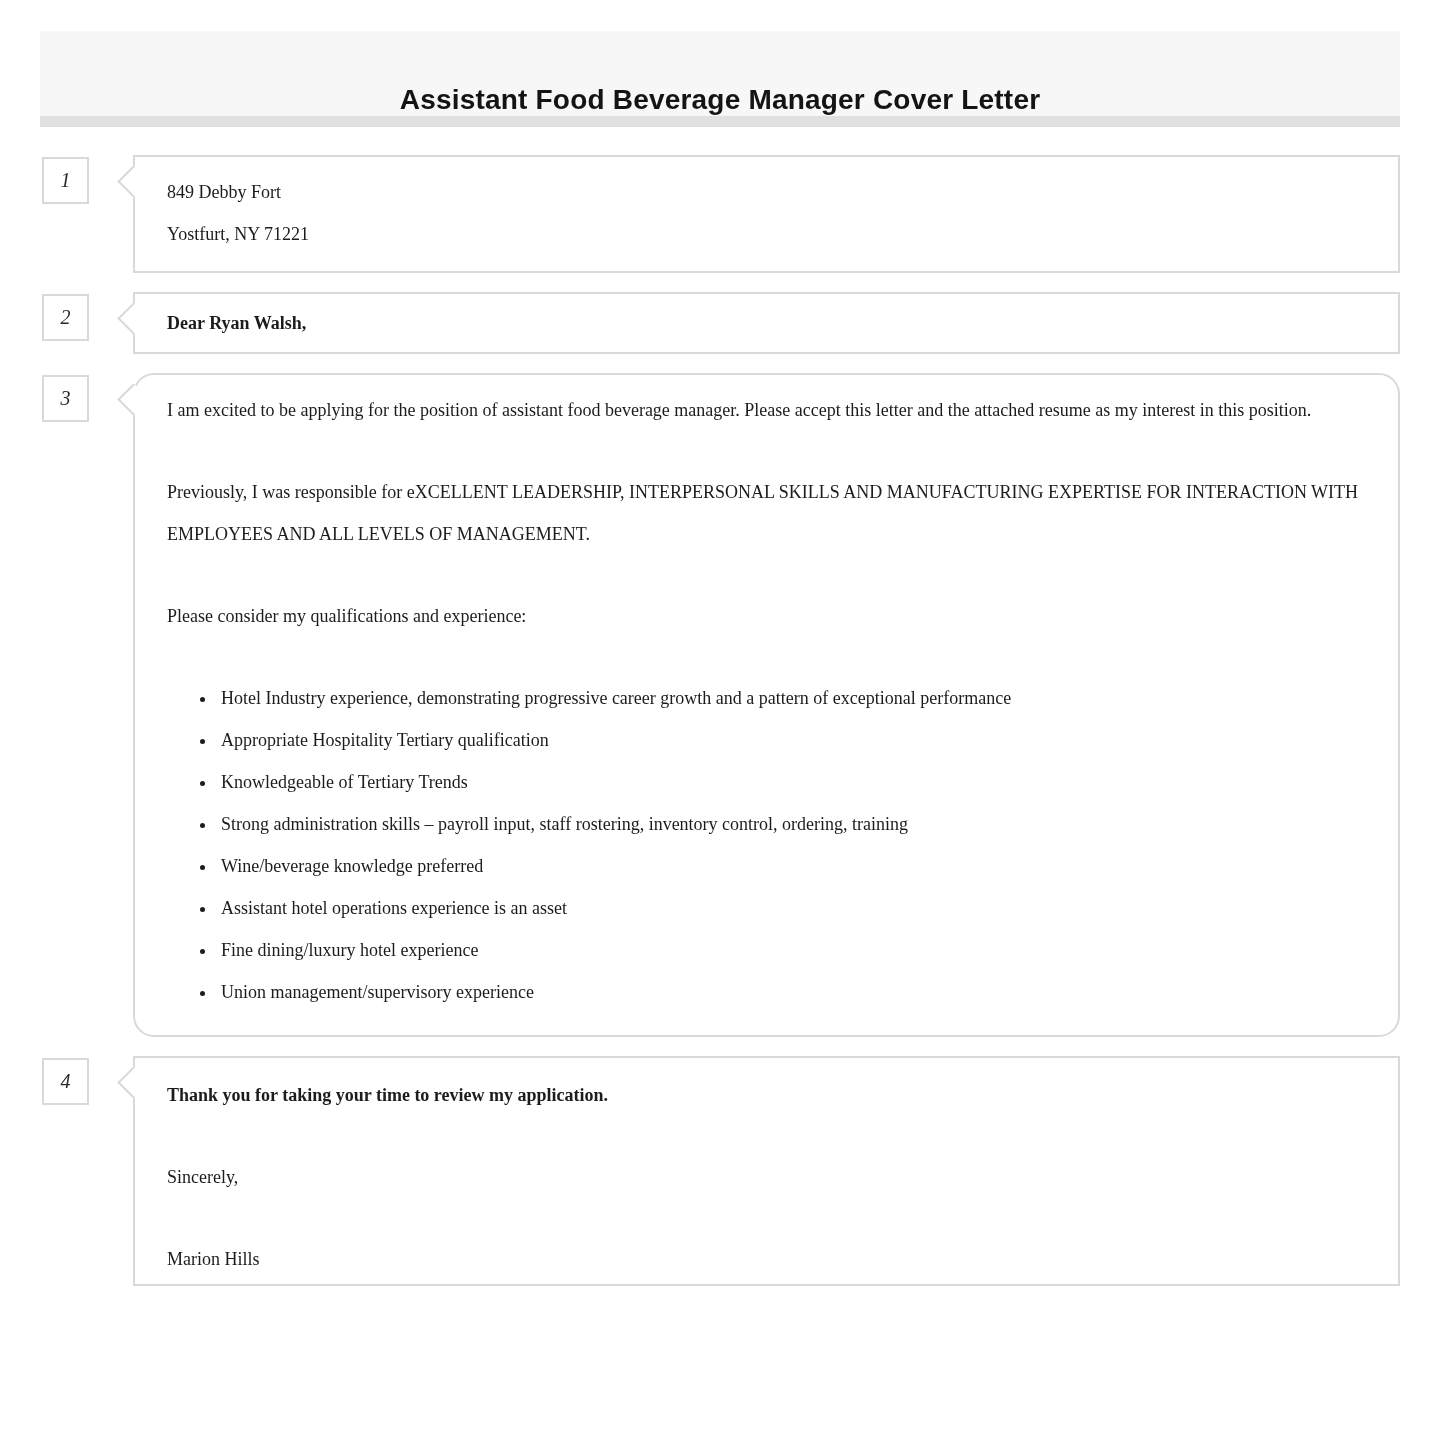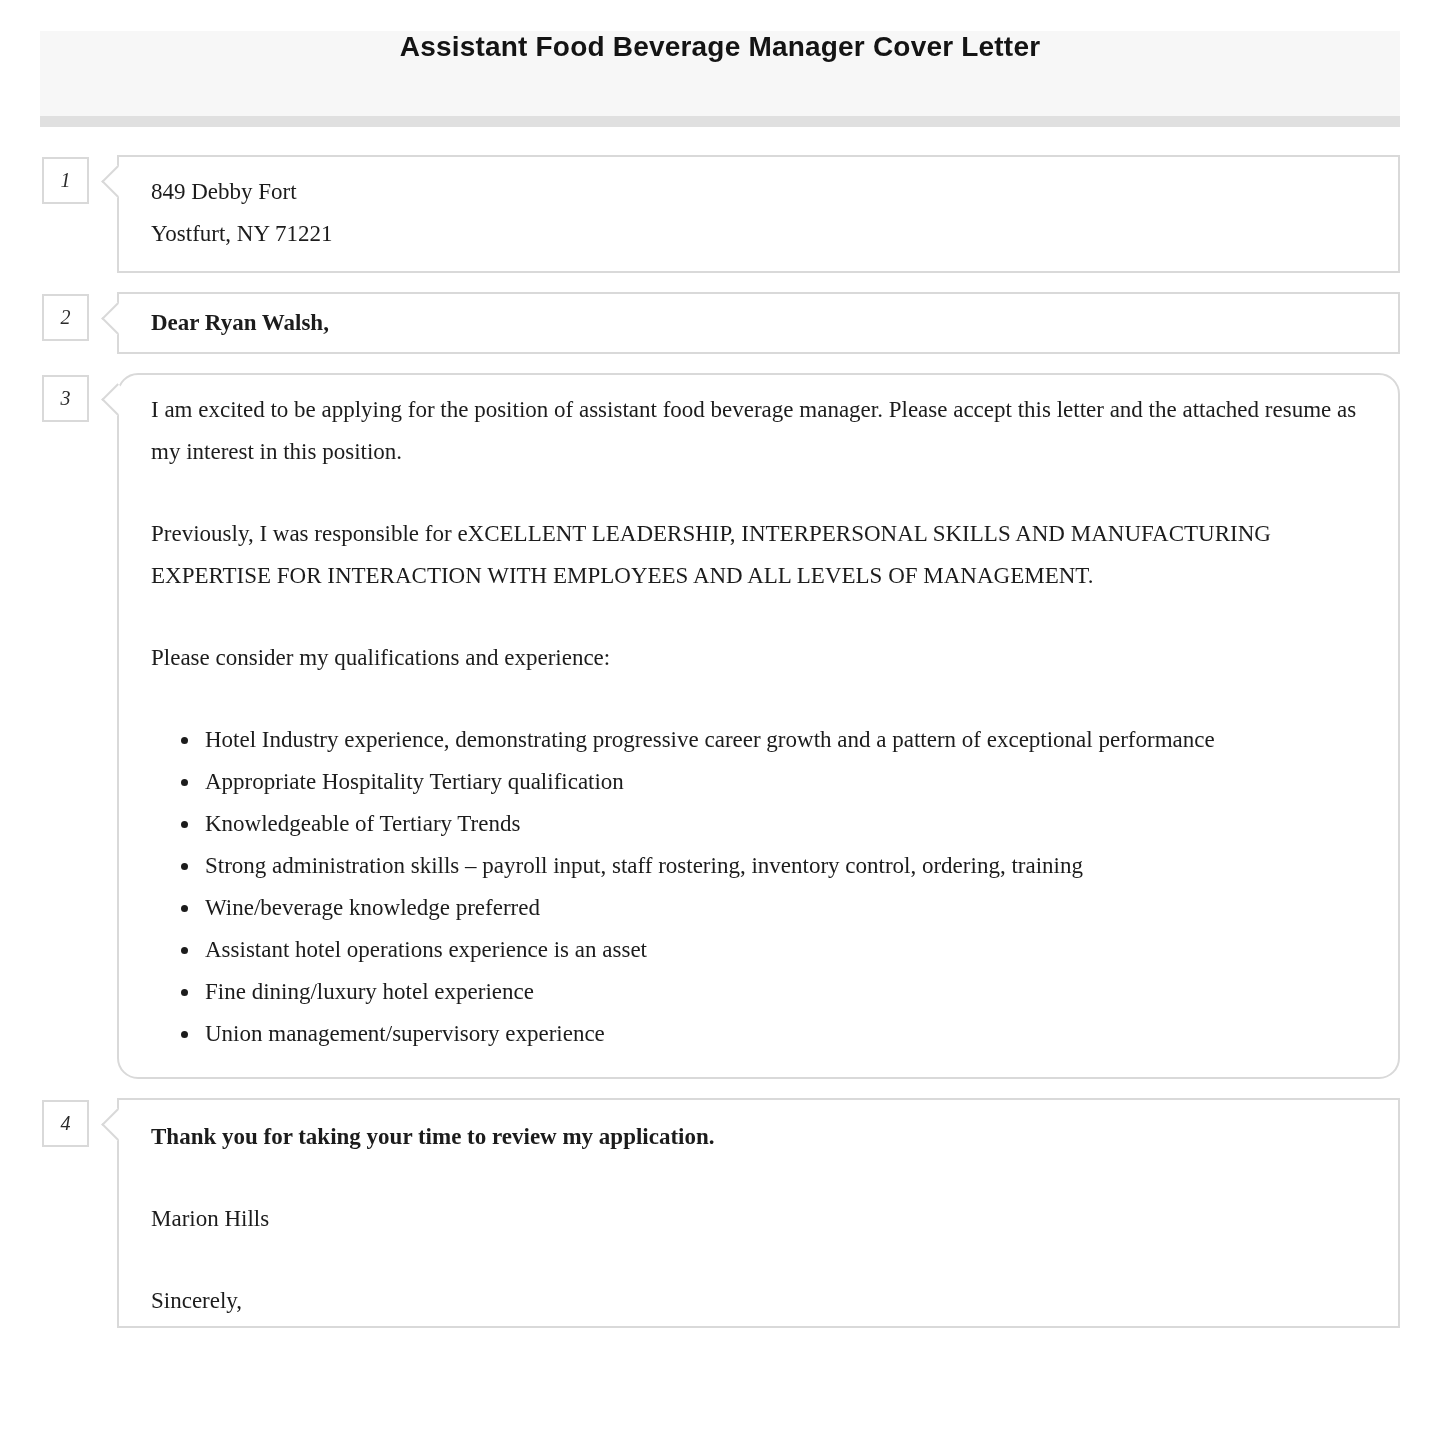--- a/index.html
+++ b/index.html
@@ -13,21 +13,21 @@
     width: 1440px;
     min-height: 1453px;
     padding: 31px 40px 39px 40px;
   }
 
   
   .header {
     background: #f7f7f7;
     height: 85px;
     display: flex;
-    align-items: flex-start;
+    align-items: flex-end;
     justify-content: center;
   }
   .header h1 {
     margin: 0;
     font-family: "Liberation Sans", sans-serif;
     font-size: 28px;
     font-weight: 700;
     color: #141414;
     letter-spacing: 0.2px;
   }
@@ -55,25 +55,25 @@
     align-items: center;
     justify-content: center;
     font-style: italic;
     font-size: 20px;
     color: #2a2a2a;
   }
 
   .box {
     position: relative;
     flex: 1 1 auto;
-    margin-left: 28px;
+    margin-left: 44px;
     border: 2px solid #d9d9d9;
     background: #ffffff;
     padding: 14px 32px 16px 32px;
-    font-size: 23px;
+    font-size: 18px;
     line-height: 42px;
   }
   
   .box::before {
     content: "";
     position: absolute;
     left: -13px;
     top: 13px;
     width: 21px;
     height: 21px;
@@ -149,18 +149,18 @@
       </ul>
     </div>
   </div>
 
   <div class="section-row">
     <div class="badge">
       <span>4</span>
     </div>
     <div class="box closing">
       <p class="bold">Thank you for taking your time to review my application.</p>
+      <p>Sincerely,</p>
       <p>Marion Hills</p>
-      <p>Sincerely,</p>
     </div>
   </div>
 
 </div>
 
 </body></html>

